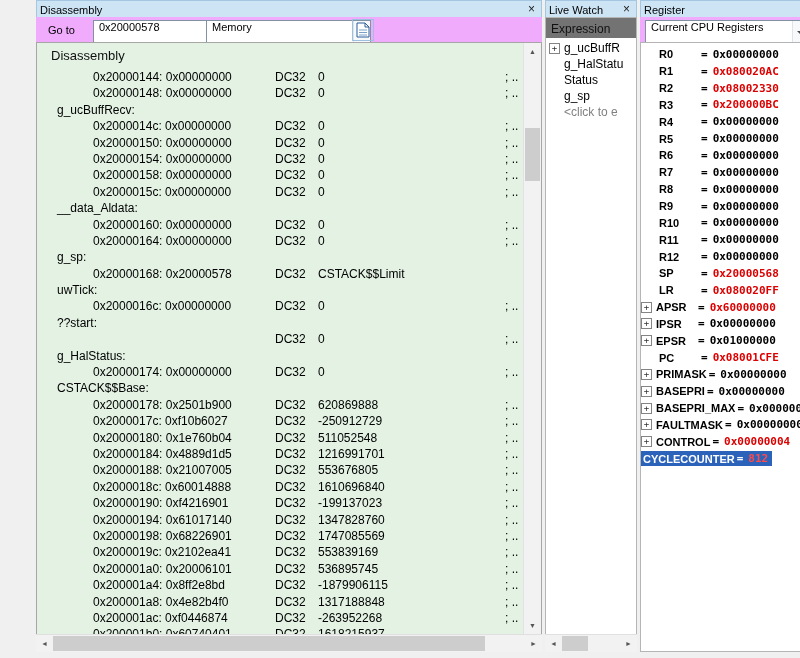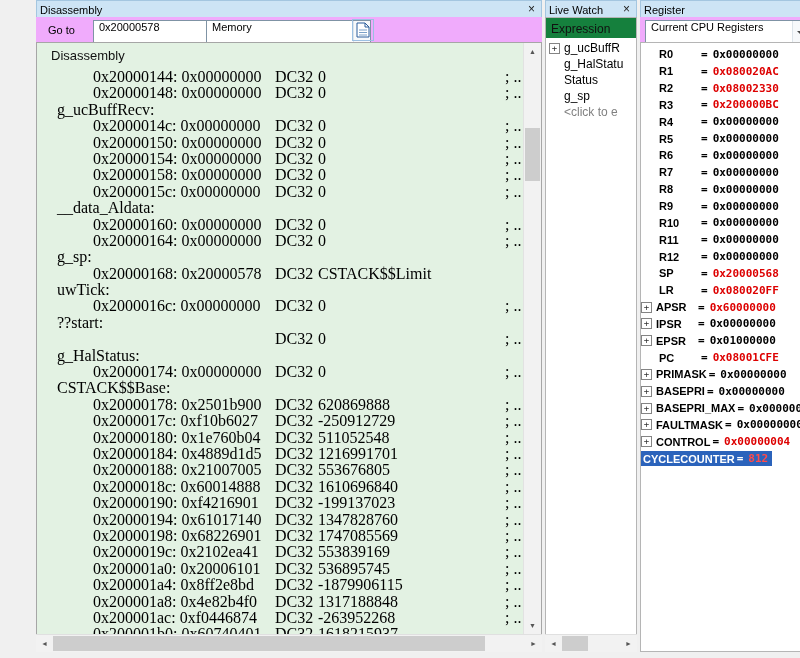--- a/index.html
+++ b/index.html
@@ -30,42 +30,42 @@
   .mode-combo{left:170px;width:140px}
   .bank-combo{left:5px;width:140px}
   .icon-btn{position:absolute;left:316px;top:2px;width:22px;height:22px;background:transparent;
             border:1px solid #9cc0e2;padding:2px 3px;cursor:default}
 
   
   .dis-content{position:absolute;top:42px;left:0;right:0;bottom:17px;background:var(--green);
                border:1px solid #a6a6a6;overflow:hidden}
   .dis-title{position:absolute;top:5px;left:14px;font-size:13px;color:#111}
   #disRows{position:absolute;top:26px;left:0;right:17px;bottom:0;overflow:hidden}
-  .drow{position:relative;height:16.4px;line-height:16.4px;font-family:Liberation Serif, serif;
-        font-size:16px;white-space:pre;color:#000}
+  .drow{position:relative;height:16.4px;line-height:16.4px;font-family:Liberation Sans, sans-serif;
+        font-size:12px;white-space:pre;color:#000}
   .c-lab{position:absolute;left:20px}
   .c-addr{position:absolute;left:56px}
   .c-mn{position:absolute;left:238px}
   .c-op{position:absolute;left:281px}
   .c-cm{position:absolute;left:468px}
 
   
   .vscroll{position:absolute;top:0;bottom:0;right:0;width:17px;background:#f2f2f2;border-left:1px solid #e2e2e2}
   .hscroll{position:absolute;left:0;right:0;bottom:0;height:17px;background:#f2f2f2;border-top:1px solid #e0e0e0}
   .sb-btn{position:absolute;width:17px;height:17px;display:flex;align-items:center;justify-content:center;
           font-size:7px;color:#555}
   .sb-up{top:0;left:0}.sb-down{bottom:0;left:0}
   .sb-left{left:0;top:0}.sb-right{right:0;top:0}
   .vthumb{position:absolute;left:1px;right:1px;top:85px;height:53px;background:#cdcdcd}
   .hthumb{position:absolute;top:1px;bottom:1px;background:#cdcdcd}
   #disHThumb{left:17px;width:432px}
   #lwHThumb{left:17px;width:26px}
 
   
-  .lw-header{position:absolute;top:17px;left:0;right:0;height:21px;background:#15803d;
+  .lw-header{position:absolute;top:17px;left:0;right:0;height:21px;background:#737373;
              border:1px solid #b5b5b5;border-bottom:1px solid #c8c8c8;font-size:12px;
              display:flex;align-items:center;padding-left:5px;color:#111}
   .lw-list{position:absolute;top:38px;left:0;right:0;bottom:17px;background:#fff;
            border:1px solid #b5b5b5;border-top:none;padding-top:2px;overflow:hidden}
   .lw-item{height:16px;display:flex;align-items:center;padding-left:3px;font-size:12px;white-space:nowrap}
   .lw-item.ph .lw-label{color:#808080}
 
   .plusbox{width:11px;height:11px;box-sizing:border-box;border:1px solid #848484;background:#fff;
            font:9px/9px "DejaVu Sans Mono",monospace;text-align:center;color:#333;margin-right:4px;flex:none}
   .spacer14{width:15px;flex:none}

